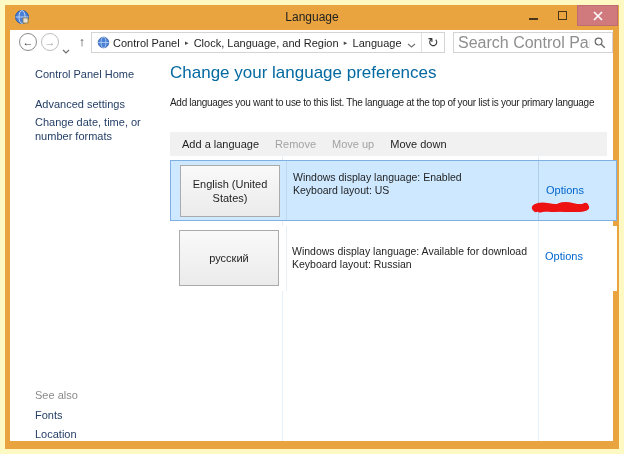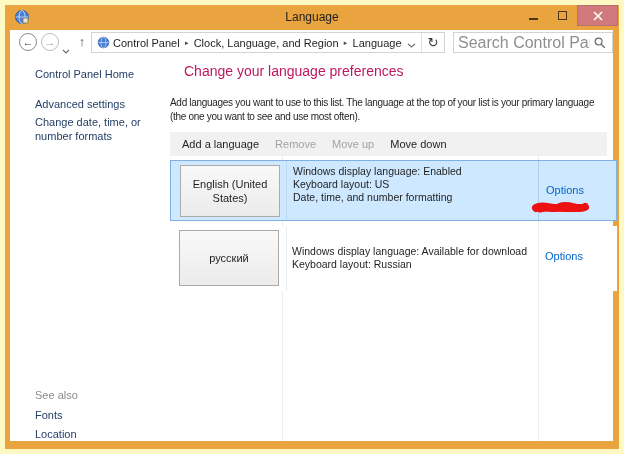--- a/index.html
+++ b/index.html
@@ -48,22 +48,22 @@
   
   .content{ position:absolute; top:26px; left:0; right:0; bottom:0; }
   .side-home{ position:absolute; left:25px; top:12px; font-size:11px; color:#243e66; }
   .side-link{ font-size:11px; color:#243e66; cursor:pointer; }
   .pos-adv{ position:absolute; left:25px; top:42px; }
   .pos-chg{ position:absolute; left:25px; top:59px; width:136px; line-height:14px; }
   .see-also{ position:absolute; left:25px; top:333px; }
   .see-also-header{ font-size:11px; color:#8a8a8a; margin-bottom:8px; }
   .see-also .side-link{ margin-bottom:7px; }
   
-  .page-title{ position:absolute; left:160px; top:7px; font-size:14px; font-weight:400;
-               color:#be185d;margin-left:14px; }
+  .page-title{ position:absolute; left:160px; top:7px; font-size:17px; font-weight:400;
+               color:#0369a1; }
   .desc{ position:absolute; left:160px; top:40px; width:453px; overflow:hidden;
          font-size:10px; letter-spacing:-0.3px; line-height:13.5px; color:#1f1f1f; }
   .desc span{ display:block; white-space:nowrap; }
   .toolbar{ position:absolute; left:160px; right:6px; top:76px; height:24px;
             background:#f1f1f1; display:flex; align-items:center; padding-left:12px;
             font-size:11px; color:#1f1f1f; }
   .tb{ margin-right:16px; cursor:default; }
   .tb.disabled{ color:#a3a3a3; }
   .col-sep{ position:absolute; width:1px; top:100px; bottom:0; background:#e7eff7; }
   .sep1{ left:272px; } .sep2{ left:528px; }
@@ -77,21 +77,21 @@
   .row-english::after{ left:115px; background:#bcd9f2; }
   .row-russian{ top:170px; height:65px; }
   .lang-name{ position:absolute; left:9px; top:4px; width:100px;
               background:linear-gradient(#f9f9f9,#ebebeb); border:1px solid #ababab;
               display:flex; align-items:center; justify-content:center; text-align:center;
               font-size:11px; color:#1f1f1f; padding:0 6px; line-height:14px; }
   .row-english .lang-name{ height:52px; }
   .row-russian .lang-name{ height:56px; }
   .lang-details{ position:absolute; left:122px; font-size:10.5px; color:#1f1f1f;
                  line-height:13px; }
-  .row-english .lang-details{ top:4px; }
+  .row-english .lang-details{ top:10px; }
   .row-russian .lang-details{ top:19px; }
   .lang-details span{ display:block; white-space:nowrap; }
   .options{ position:absolute; left:375px; font-size:11px; color:#0066cc; cursor:pointer; }
   .row-english .options{ top:23px; }
   .row-russian .options{ top:24px; }
   .scribble{ position:absolute; left:520px; top:143px; }
 </style>
 </head>
 <body>
 
@@ -178,39 +178,37 @@
       <div class="side-link pos-chg">Change date, time, or number formats</div>
       <div class="see-also">
         <div class="see-also-header">See also</div>
         <div class="side-link">Fonts</div>
         <div class="side-link">Location</div>
       </div>
 
       <div class="page-title">Change your language preferences</div>
       <div class="desc">
         <span>Add languages you want to use to this list. The language at the top of your list is your primary language</span>
-        <span>(the one you want to see and use most often).</span>
       </div>
 
       <div class="toolbar">
         <span class="tb">Add a language</span>
         <span class="tb disabled">Remove</span>
         <span class="tb disabled">Move up</span>
         <span class="tb">Move down</span>
       </div>
 
       <div class="col-sep sep1"></div>
       <div class="col-sep sep2"></div>
 
       <div class="lang-row row-english">
         <div class="lang-name">English (United States)</div>
         <div class="lang-details">
           <span>Windows display language: Enabled</span>
           <span>Keyboard layout: US</span>
-          <span>Date, time, and number formatting</span>
         </div>
         <div class="options">Options</div>
       </div>
 
       <div class="lang-row row-russian">
         <div class="lang-name">русский</div>
         <div class="lang-details">
           <span>Windows display language: Available for download</span>
           <span>Keyboard layout: Russian</span>
         </div>

